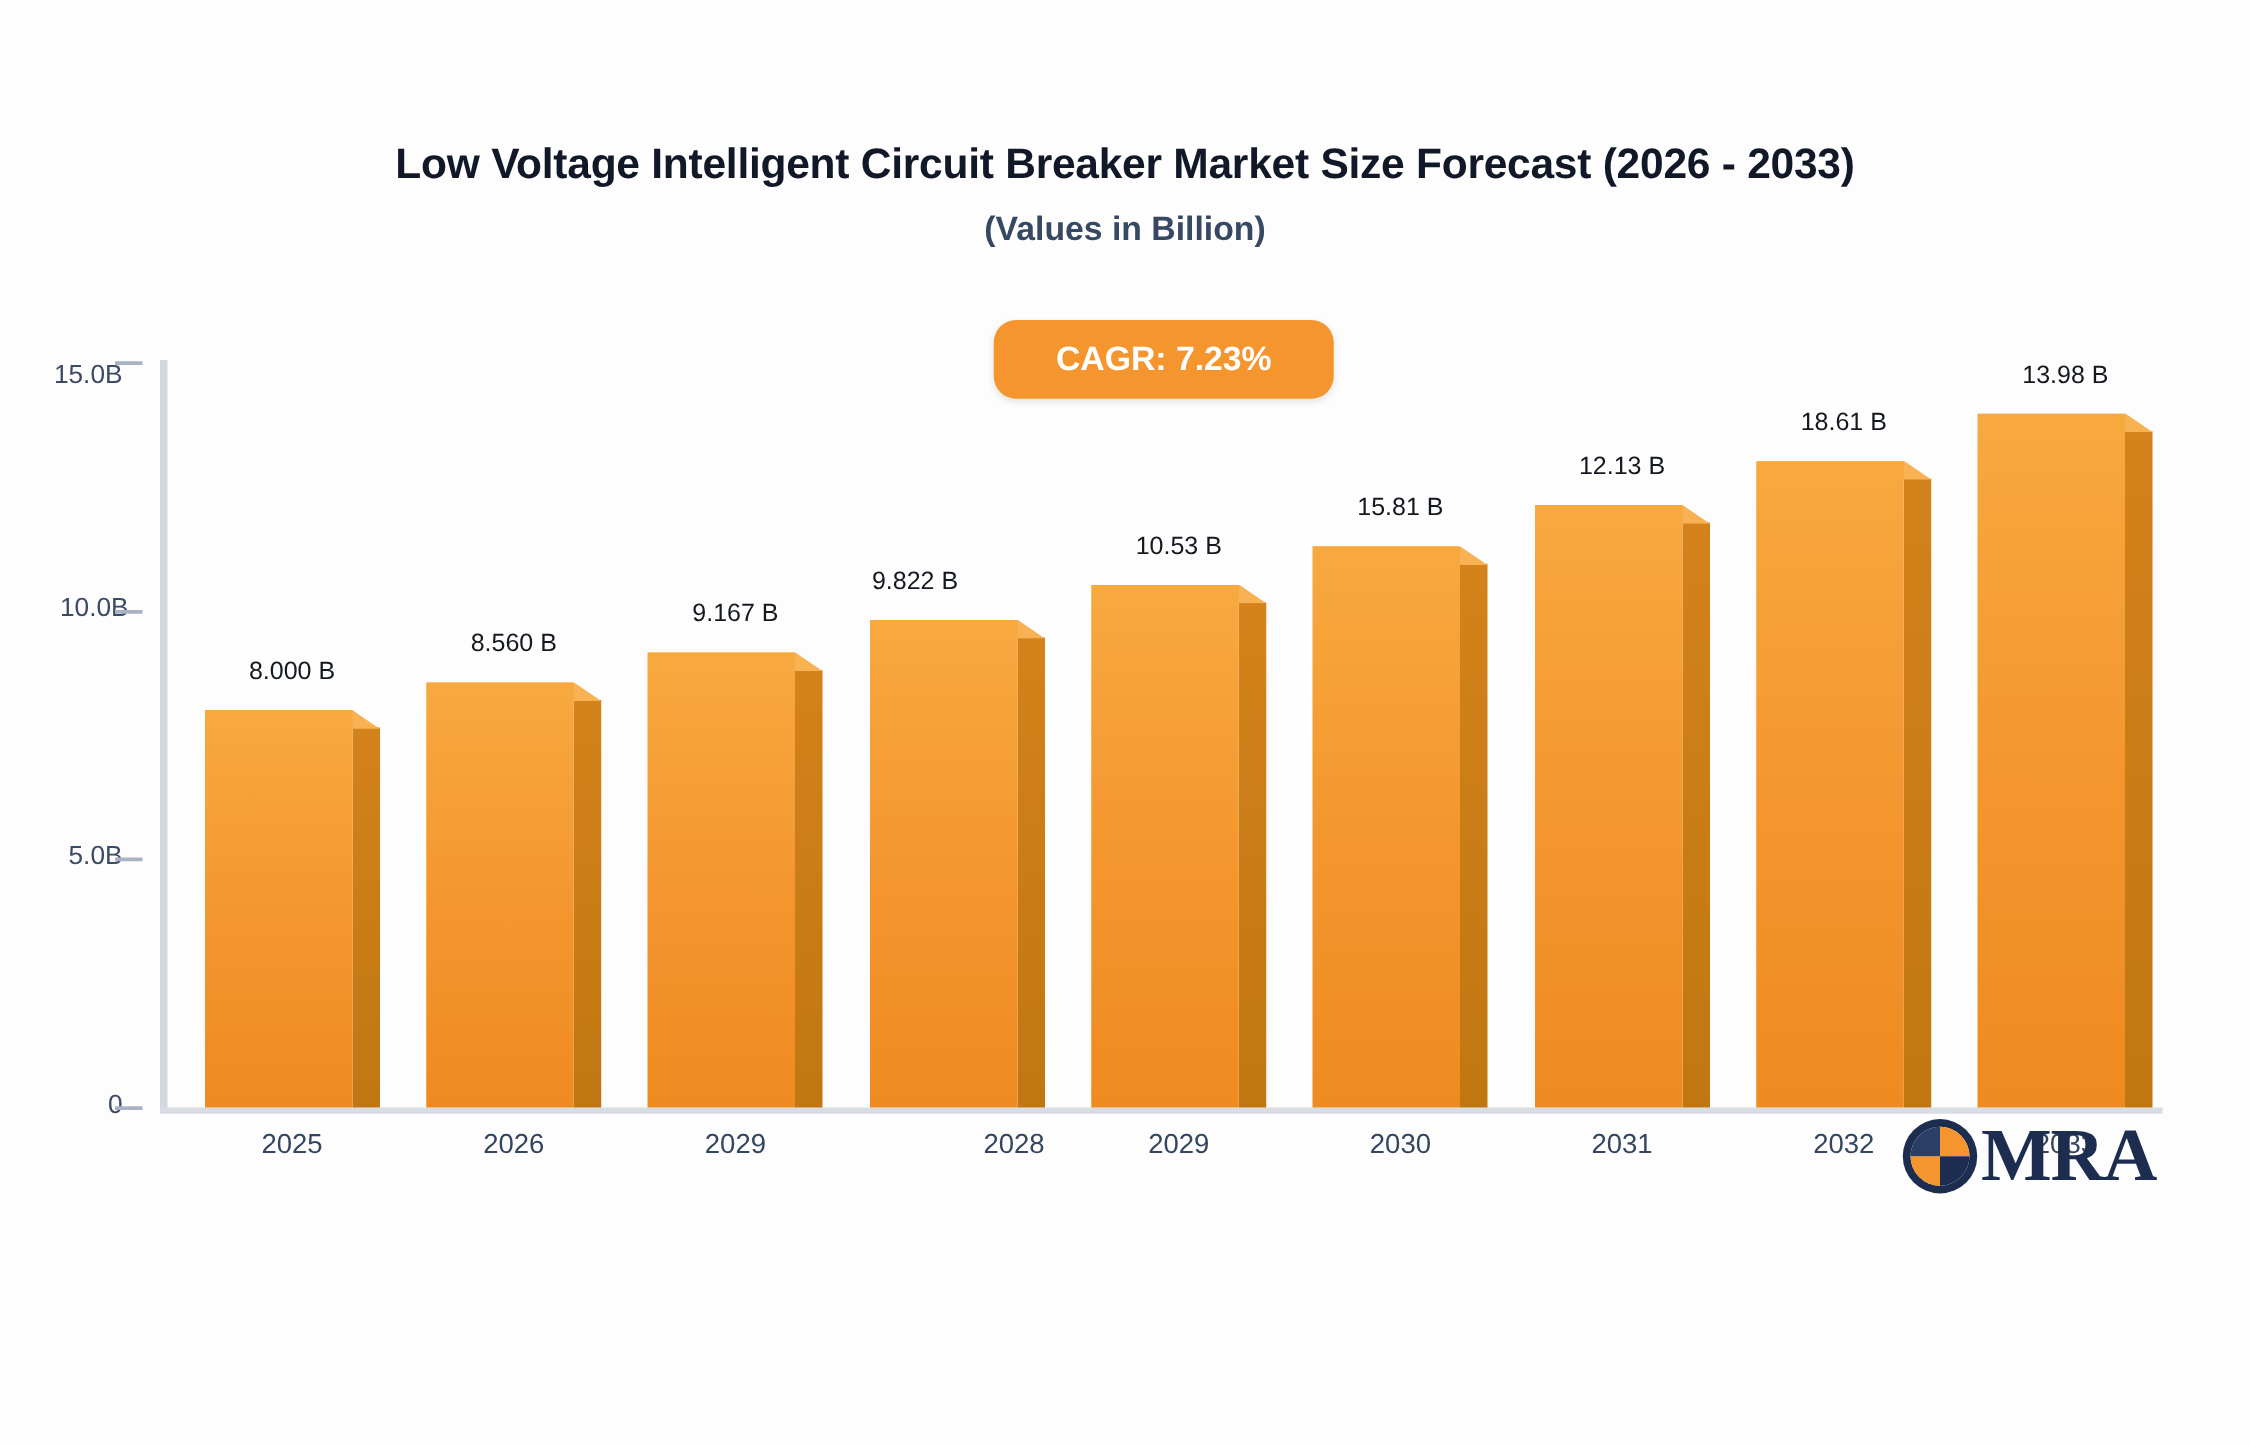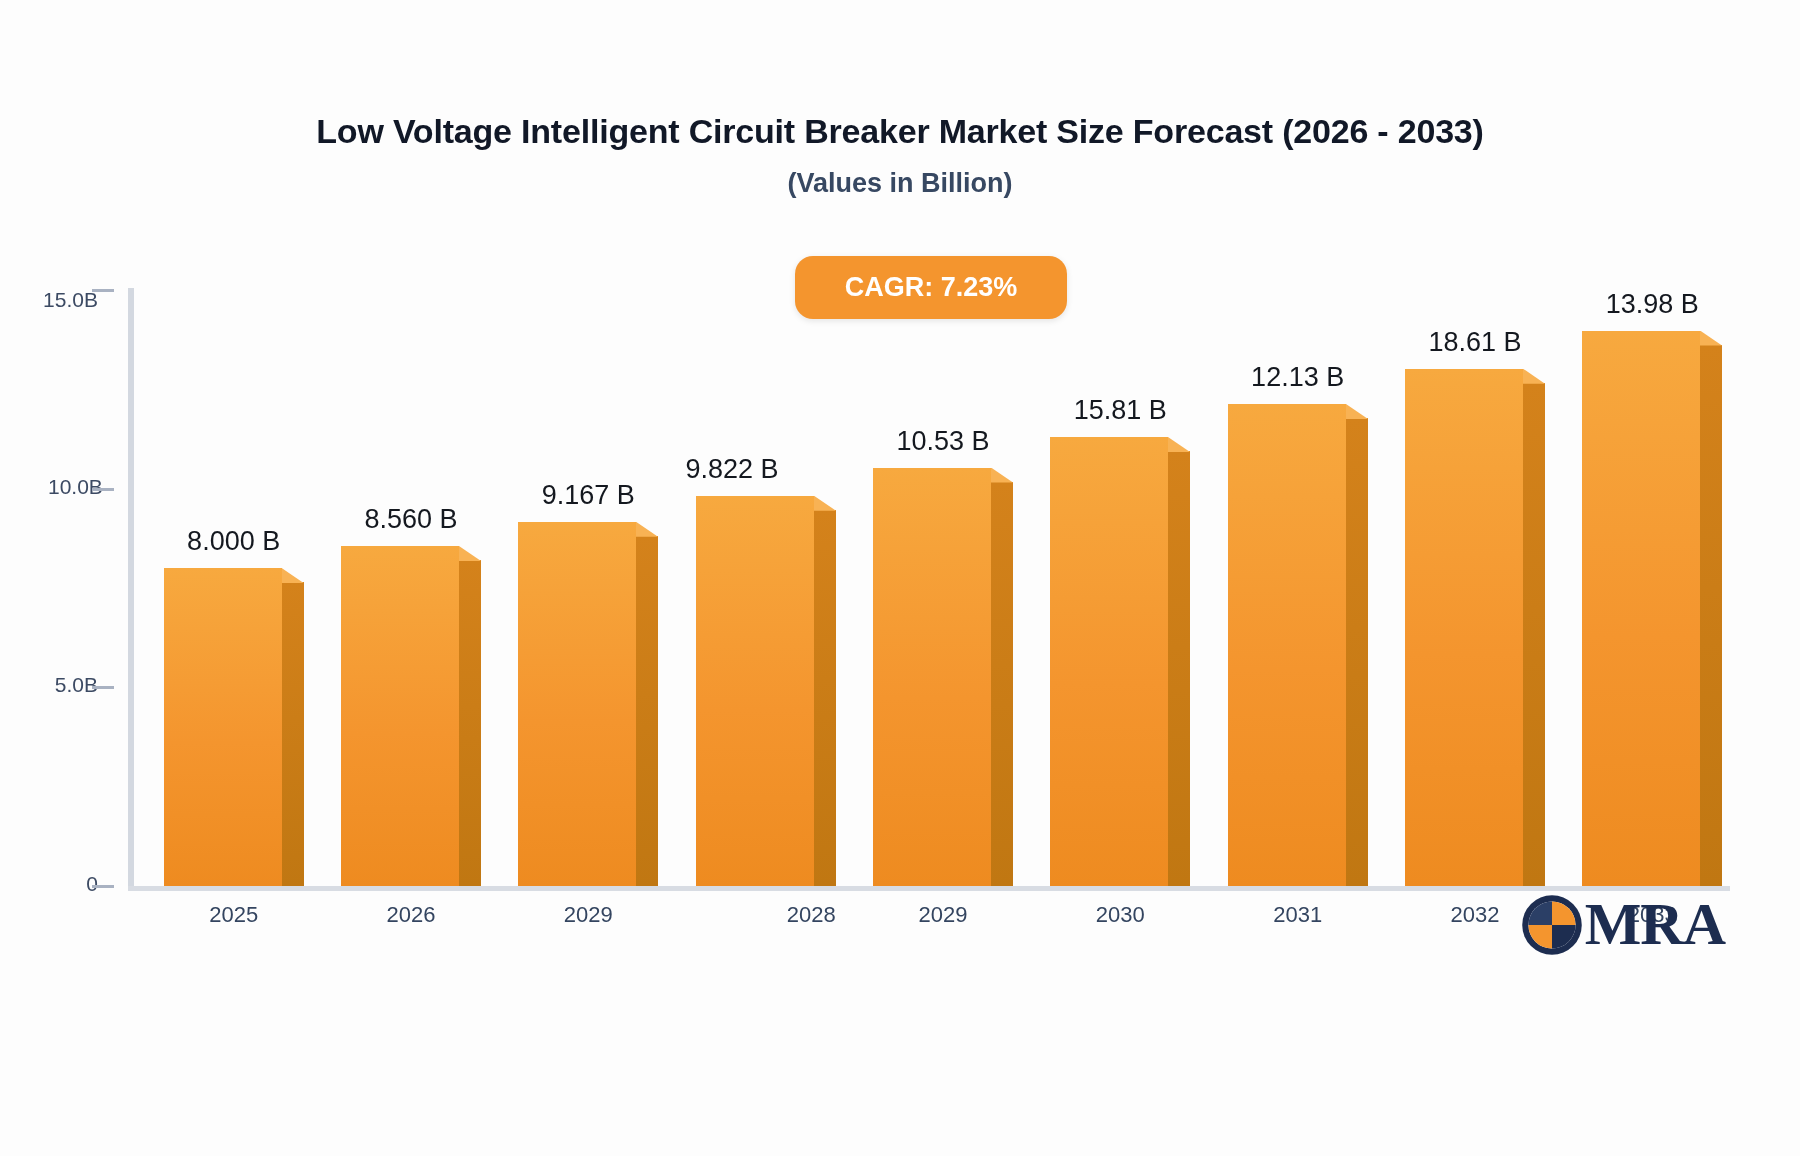--- a/index.html
+++ b/index.html
@@ -88,21 +88,21 @@
   }
   .bar-side {
     position: absolute;
     bottom: 0;
     width: 22px;
     background: linear-gradient(to bottom, #D4821B 0%, #C07712 100%);
   }
   .bar-label {
     position: absolute;
     text-align: center;
-    font-size: 27px;
+    font-size: 20px;
     color: #14181f;
     white-space: nowrap;
   }
 
   
   .xtick-label {
     position: absolute;
     top: 902px;
     text-align: center;
     font-size: 22px;

